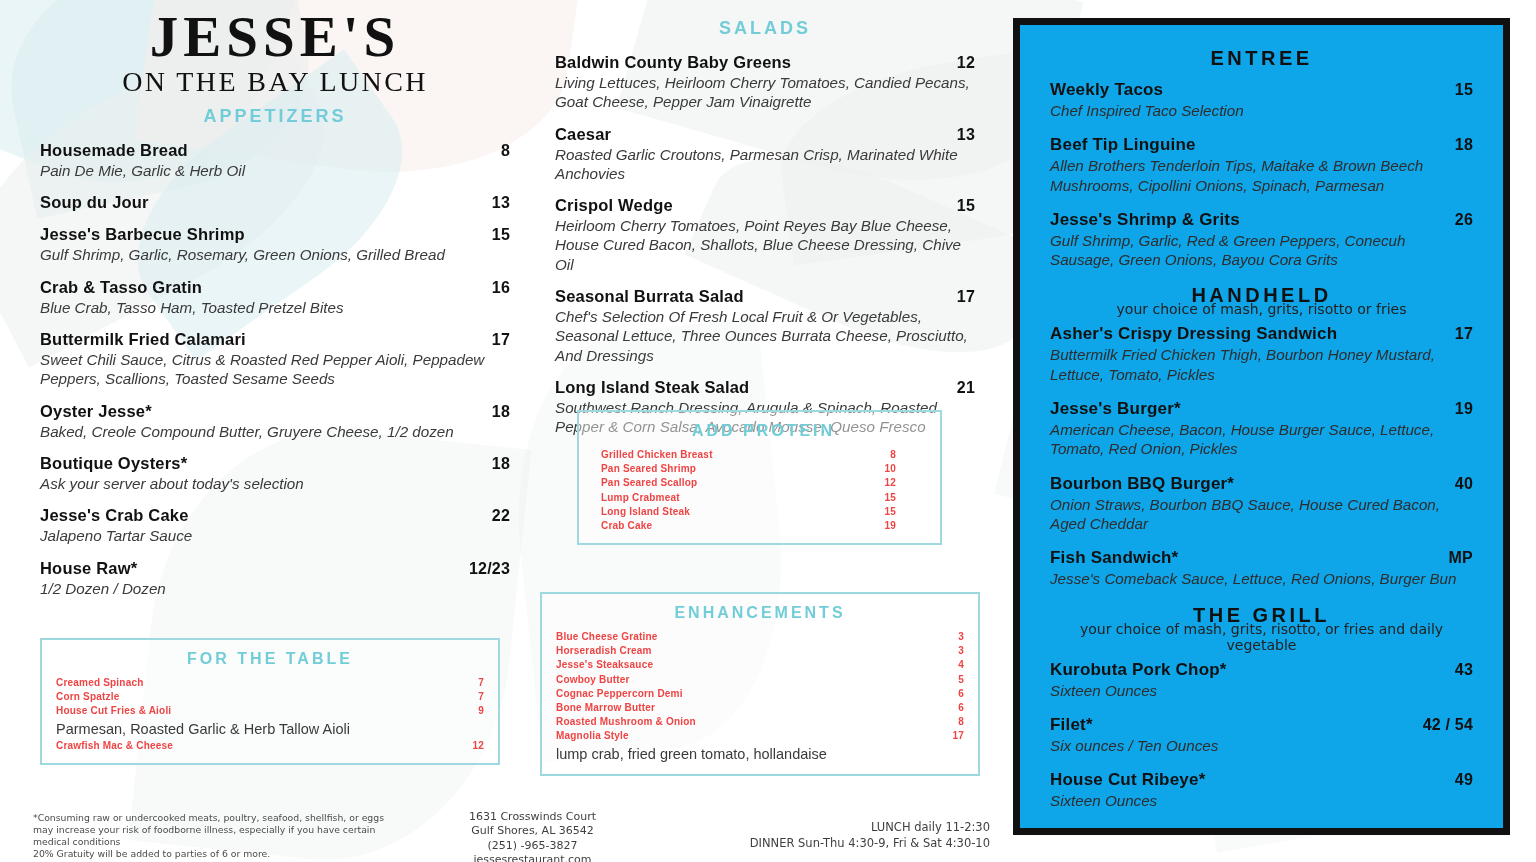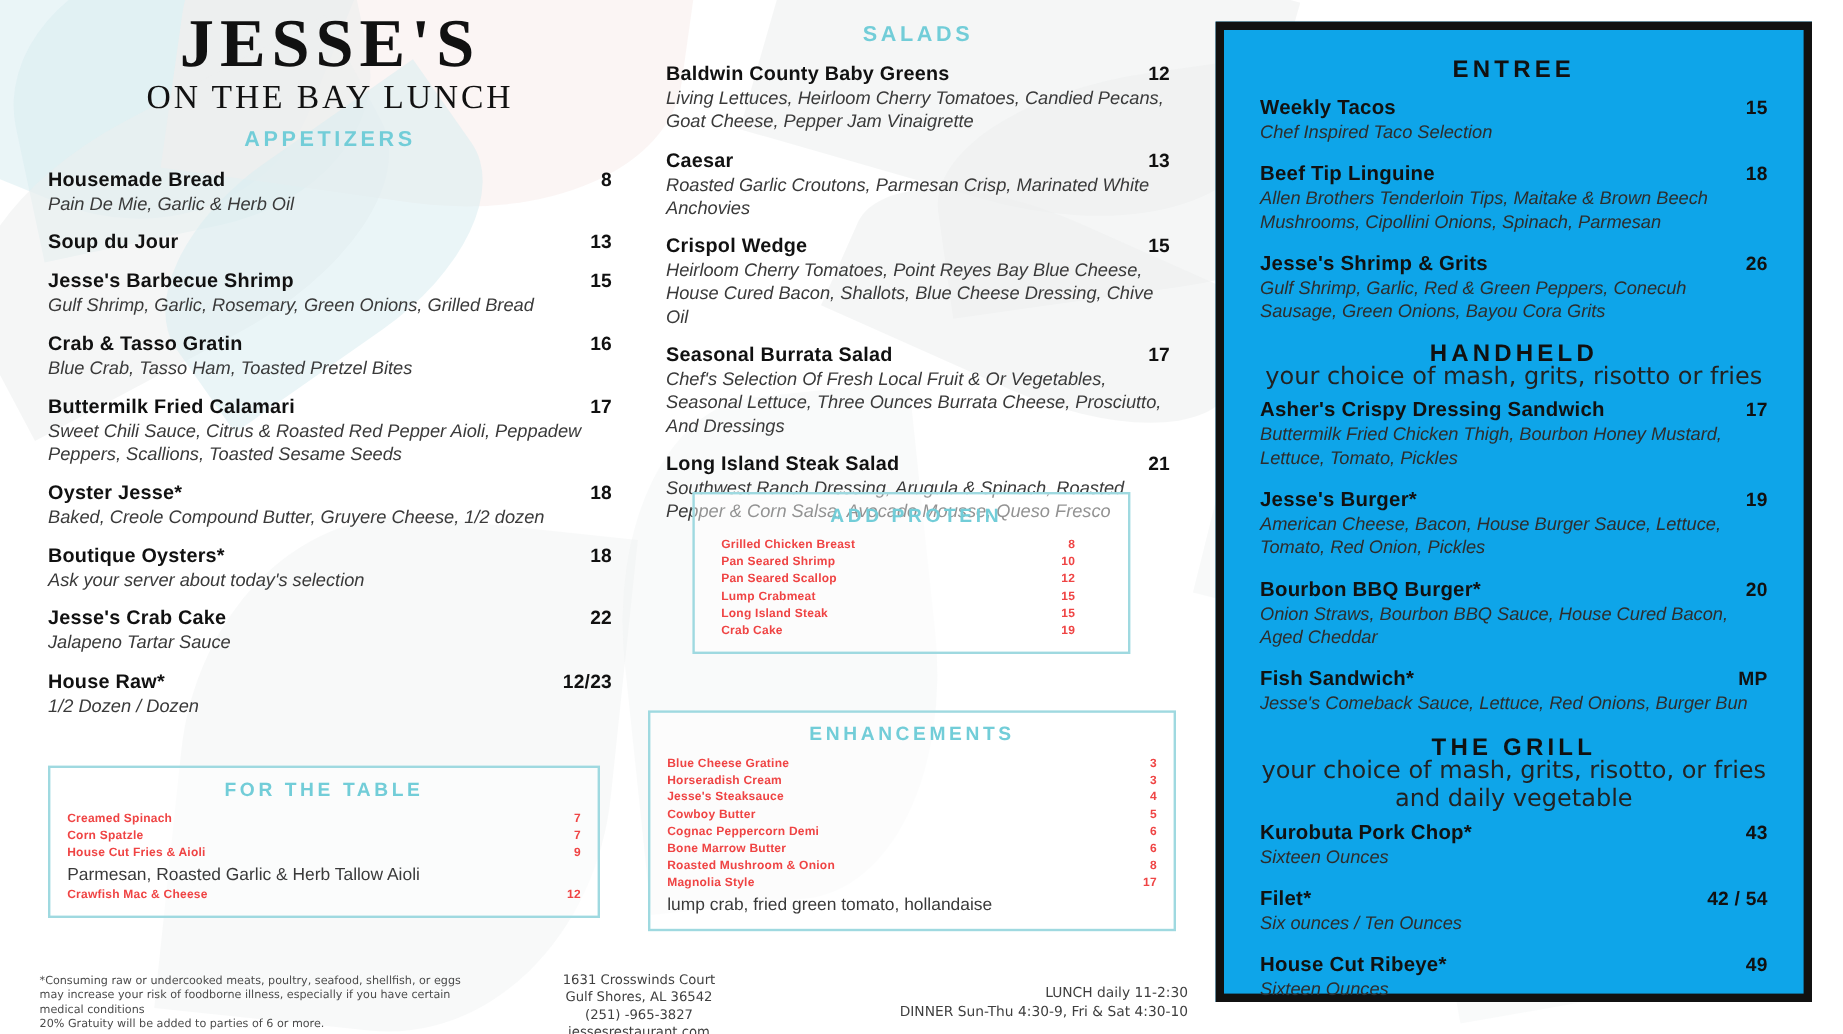--- a/index.html
+++ b/index.html
@@ -54,21 +54,21 @@
   .section-title {
     text-align: center;
     color: #72cdd8;
     font-weight: bold;
     font-size: 18px;
     letter-spacing: 3px;
     margin: 8px 0 14px 0;
   }
   .section-note {
     text-align: center;
-    font-size: 20px;
+    font-size: 14px;
     color: #222;
     margin-top: -8px;
     margin-bottom: 7px;
     font-family: "DejaVu Sans", sans-serif;
   }
 
   
   .item { margin-bottom: 13px; }
   .item-head {
     display: flex; align-items: baseline;
@@ -425,21 +425,21 @@
           <span class="item-name">Jesse's Burger*</span>
           <span class="dots"></span>
           <span class="item-price">19</span>
         </div>
       <div class="item-desc">American Cheese, Bacon, House Burger Sauce, Lettuce, Tomato, Red Onion, Pickles</div>
     </div>
     <div class="item">
       <div class="item-head">
           <span class="item-name">Bourbon BBQ Burger*</span>
           <span class="dots"></span>
-          <span class="item-price">20</span>
+          <span class="item-price">40</span>
         </div>
       <div class="item-desc">Onion Straws, Bourbon BBQ Sauce, House Cured Bacon, Aged Cheddar</div>
     </div>
     <div class="item">
       <div class="item-head">
           <span class="item-name">Fish Sandwich*</span>
           <span class="dots"></span>
           <span class="item-price">MP</span>
         </div>
       <div class="item-desc">Jesse's Comeback Sauce, Lettuce, Red Onions, Burger Bun</div>

